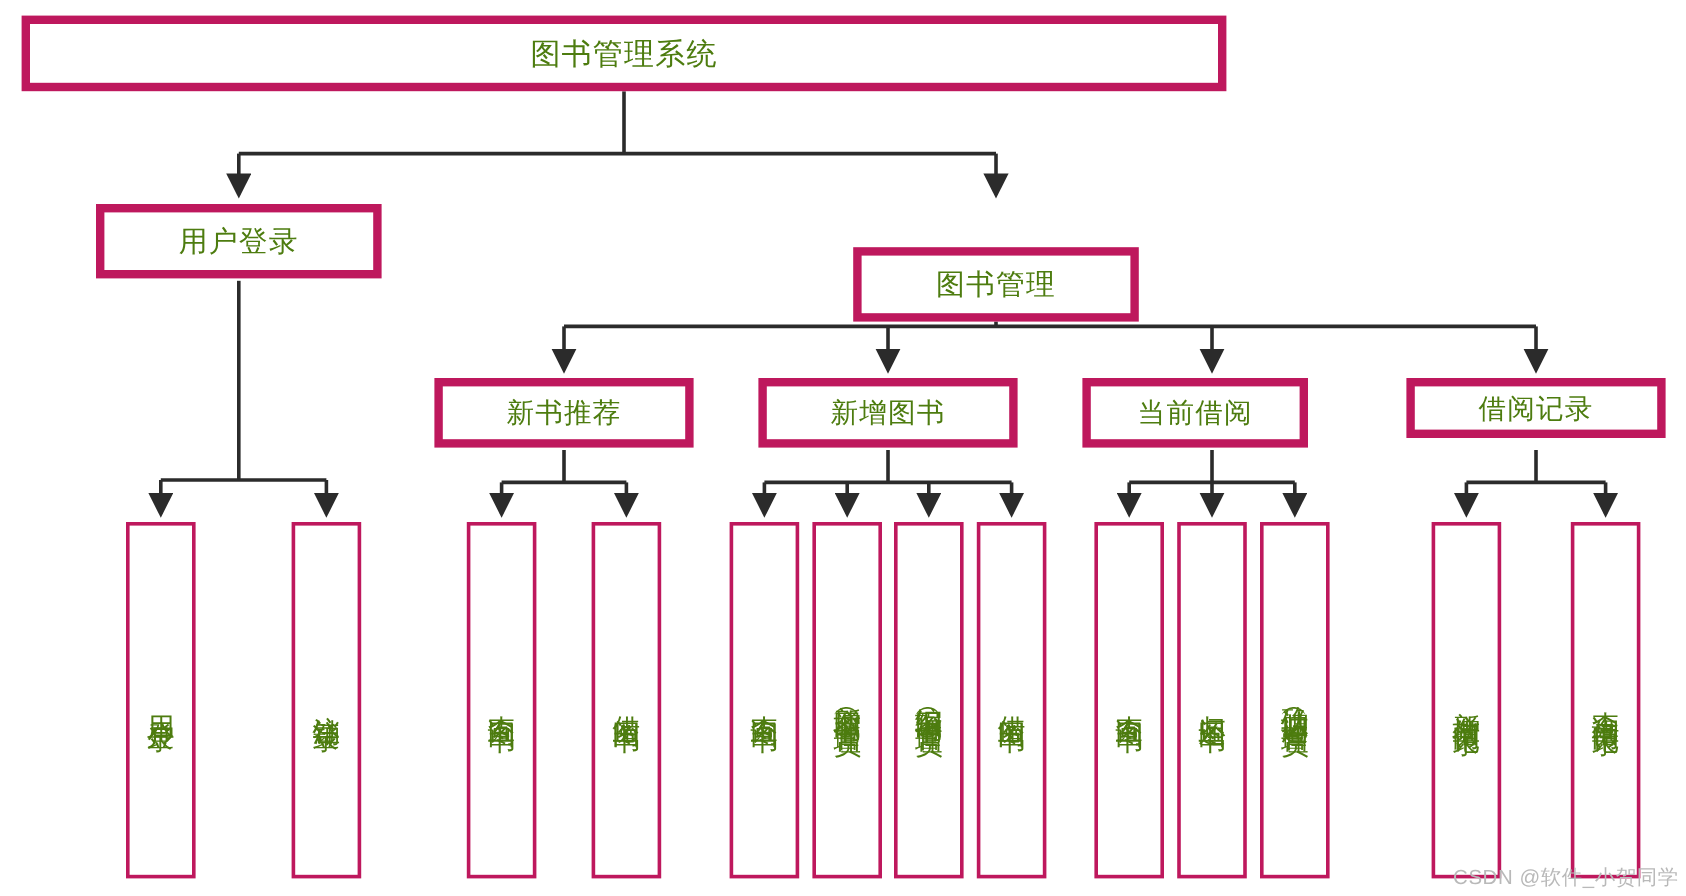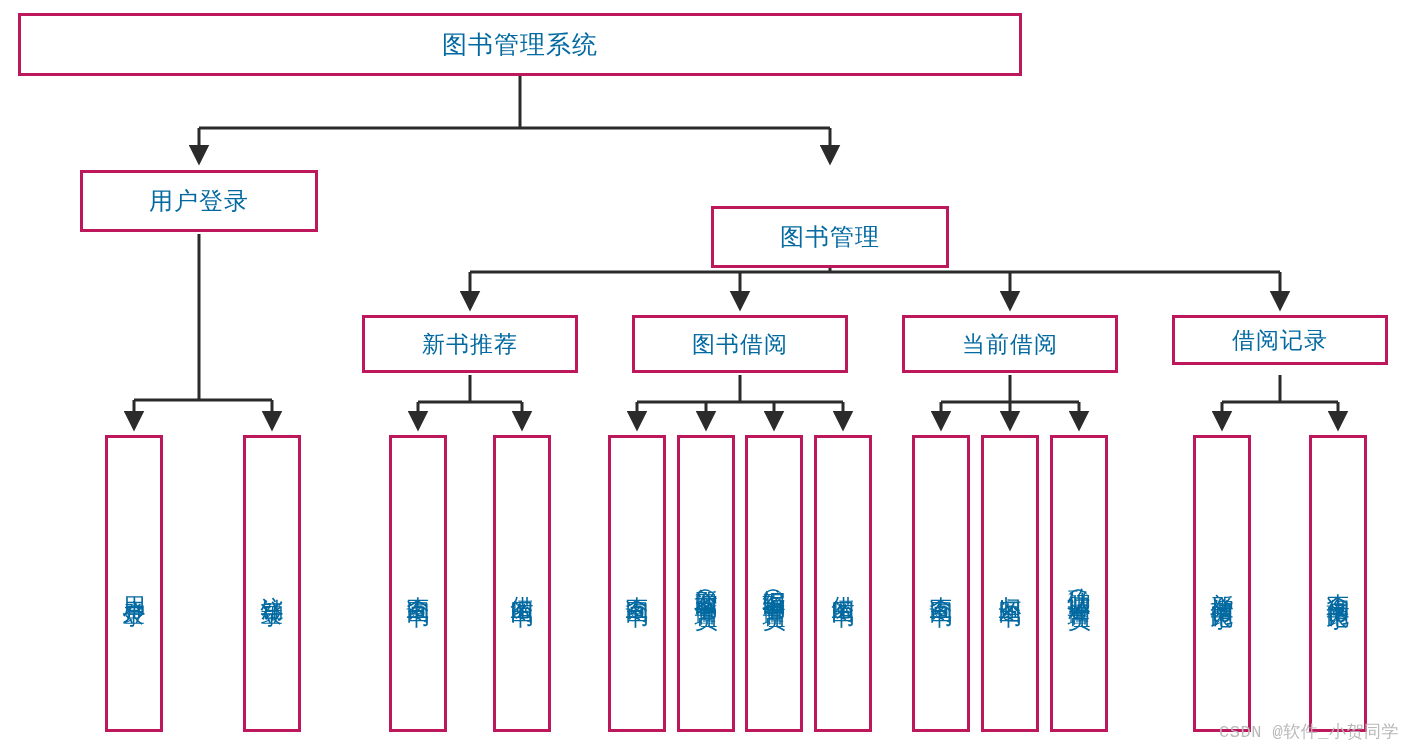--- a/index.html
+++ b/index.html
@@ -20,26 +20,26 @@
     position: absolute;
     left: 0;
     top: 0;
     width: 1405px;
     height: 747px;
     pointer-events: none;
   }
   .node {
     position: absolute;
     box-sizing: border-box;
-    border: 3px solid #be185d;
+    border: 7px solid #be185d;
     background: #ffffff;
     display: flex;
     align-items: center;
     justify-content: center;
-    color: #0369a1;
+    color: #4d7c0f;
     z-index: 2;
   }
   .node.root {
     font-size: 25px;
   }
   .node.lvl2 {
     font-size: 24px;
   }
   .node.lvl3 {
     font-size: 23px;
@@ -64,21 +64,21 @@
   }
   #watermark {
     position: absolute;
     right: 6px;
     bottom: 4px;
     font-size: 17px;
     color: #b9b9b9;
     letter-spacing: 0.5px;
     z-index: 5;
     white-space: nowrap;
-    font-family: Liberation Mono, monospace;
+    font-family: Liberation Sans, sans-serif;
   }
 </style>
 </head>
 <body>
 
 <div id="canvas">
 
   <svg id="wires" viewBox="0 0 1405 747" xmlns="http://www.w3.org/2000/svg">
     <defs>
       <marker id="arrow" viewBox="0 0 12 12" refX="10" refY="6" markerWidth="7" markerHeight="7" orient="auto-start-reverse">
@@ -137,23 +137,23 @@
     <span class="htext">用户登录</span>
   </div>
   <div class="node lvl2" style="left:711px; top:170px; width:238px; height:62px;margin-top:36px;">
     <span class="htext">图书管理</span>
   </div>
 
   <div class="node lvl3" style="left:362px; top:315px; width:216px; height:58px;">
     <span class="htext">新书推荐</span>
   </div>
   <div class="node lvl3" style="left:632px; top:315px; width:216px; height:58px;">
-    <span class="htext">图书借阅</span>
-  </div>
-  <div class="node lvl3" style="left:902px; top:315px; width:216px; height:58px;">
+    <span class="htext">新增图书</span>
+  </div>
+  <div class="node lvl3" style="left:902px; top:315px; width:188px; height:58px;">
     <span class="htext">当前借阅</span>
   </div>
   <div class="node lvl3" style="left:1172px; top:315px; width:216px; height:50px;">
     <span class="htext">借阅记录</span>
   </div>
 
   <div class="node leaf" style="left:105px; top:435px; width:58px; height:297px;">
     <span class="vtext">用户登录</span>
   </div>
   <div class="node leaf" style="left:243px; top:435px; width:58px; height:297px;">

